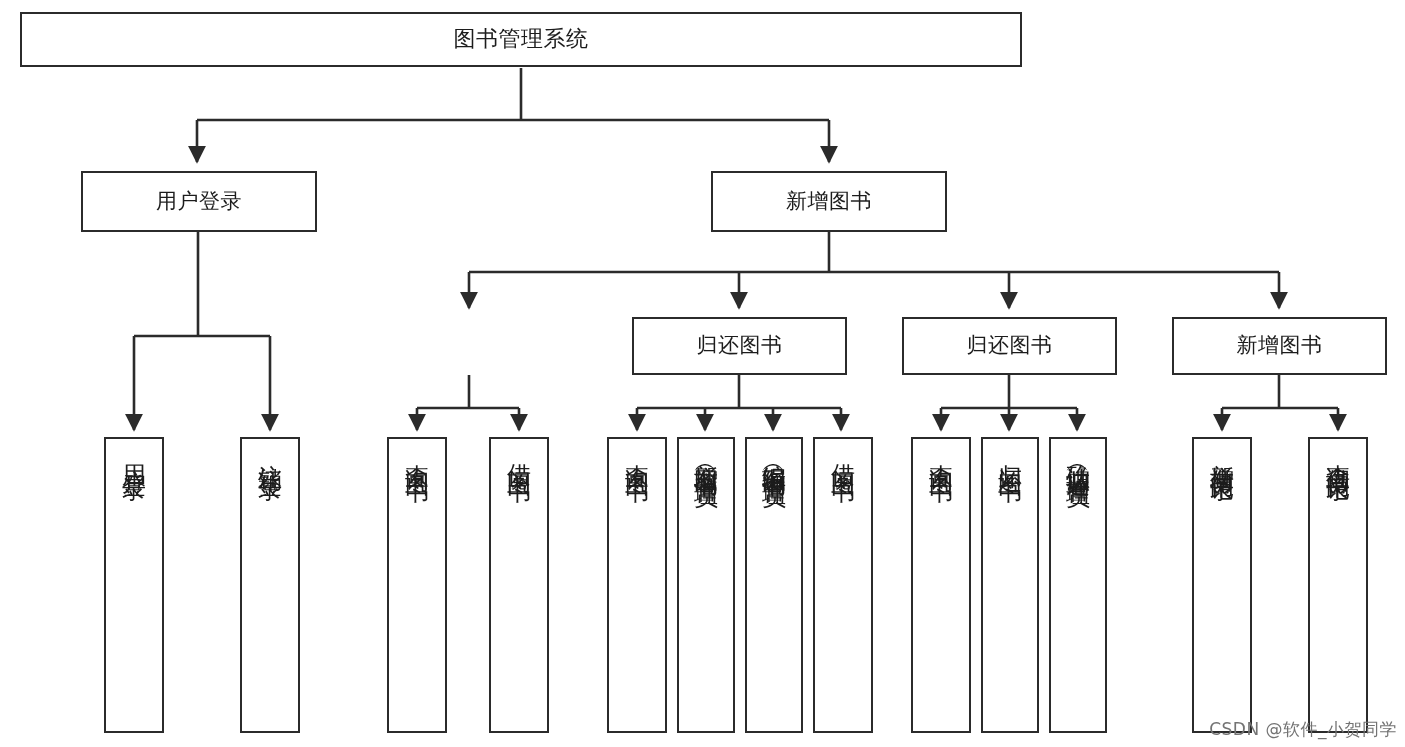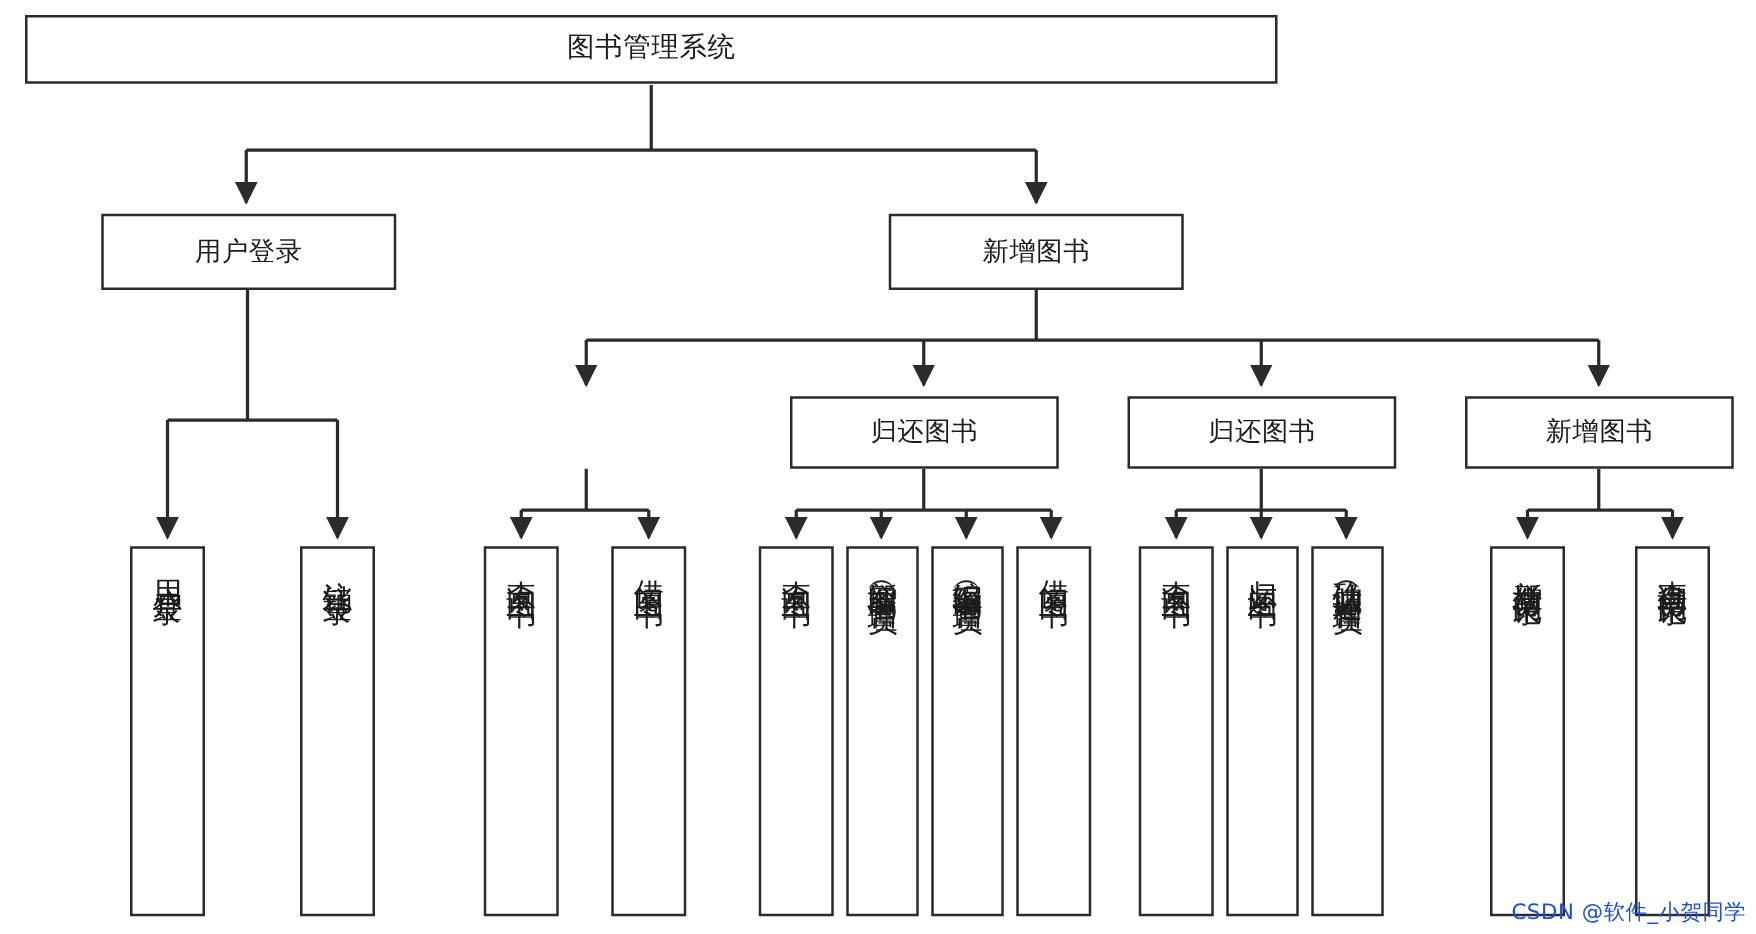--- a/index.html
+++ b/index.html
@@ -60,21 +60,21 @@
     white-space:nowrap;
   }
   .node.v.tall .lbl{
     letter-spacing:3px;
   }
   .watermark{
     position:absolute;
     right:8px;
     bottom:6px;
     font-size:17px;
-    color:#1d4ed8;
+    color:#737373;
     letter-spacing:0.5px;
     z-index:5;
     white-space:nowrap;
     font-family:"DejaVu Sans","Liberation Sans",sans-serif;
   }
 </style>
 </head>
 <body>
 
 <div id="canvas">

